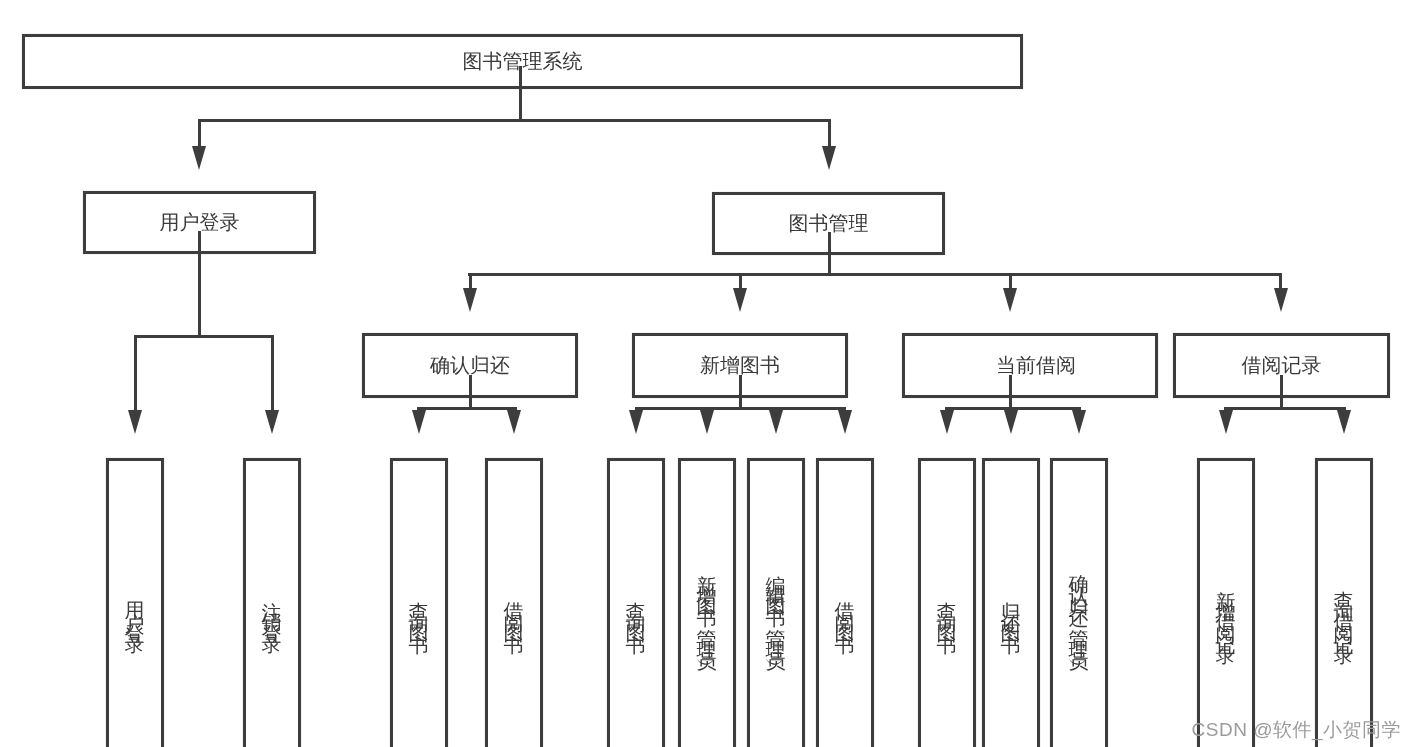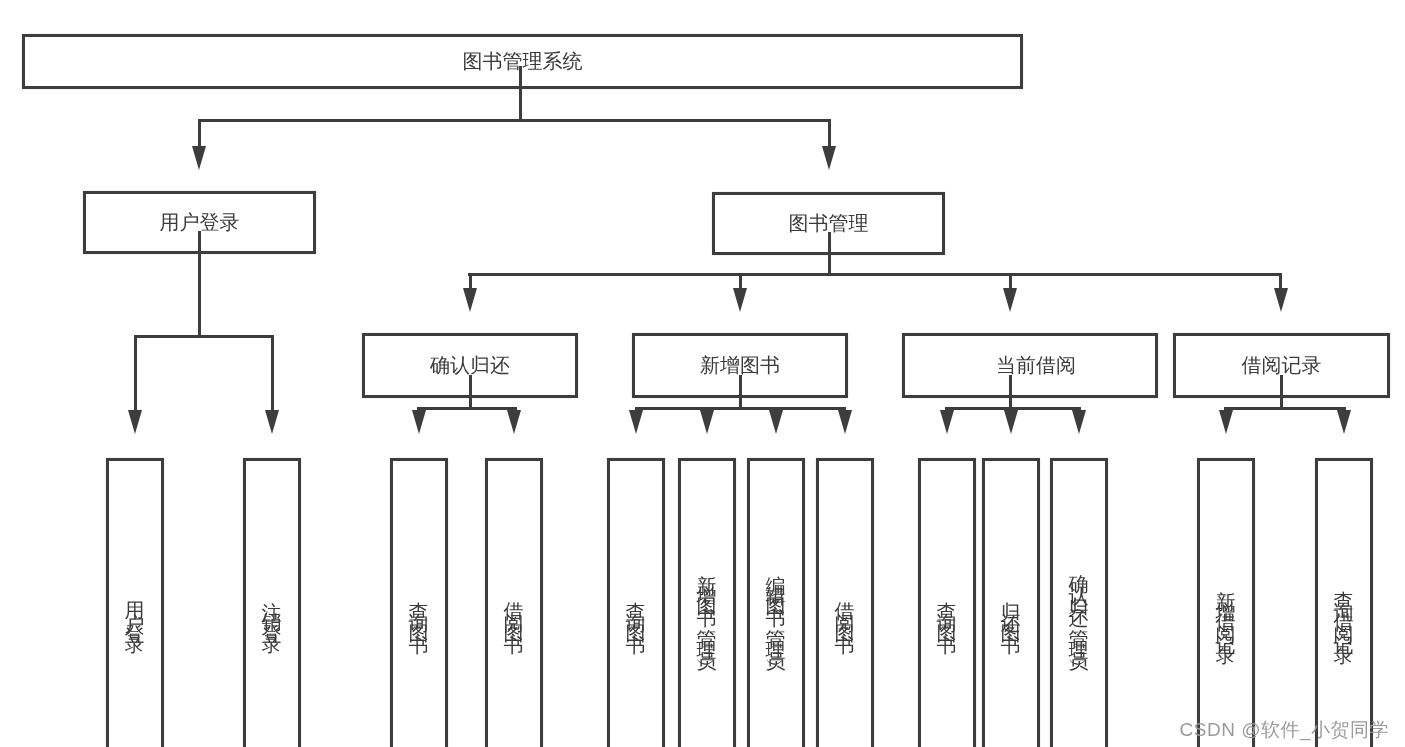--- a/index.html
+++ b/index.html
@@ -33,21 +33,21 @@
     font-size:20px;
   }
   .line{position:absolute;background:var(--line);}
   .arrow{
     position:absolute;width:0;height:0;
     border-left:7px solid transparent;
     border-right:7px solid transparent;
     border-top:24px solid var(--line);
   }
   .watermark{
-    position:absolute;right:16px;bottom:4px;z-index:5;
+    position:absolute;right:4px;bottom:4px;z-index:5;
     font-size:19px;letter-spacing:.5px;
     color:var(--watermark-text);
     white-space:nowrap;
   }
 </style>
 </head>
 <body>
 
 <div class="stage">
 

